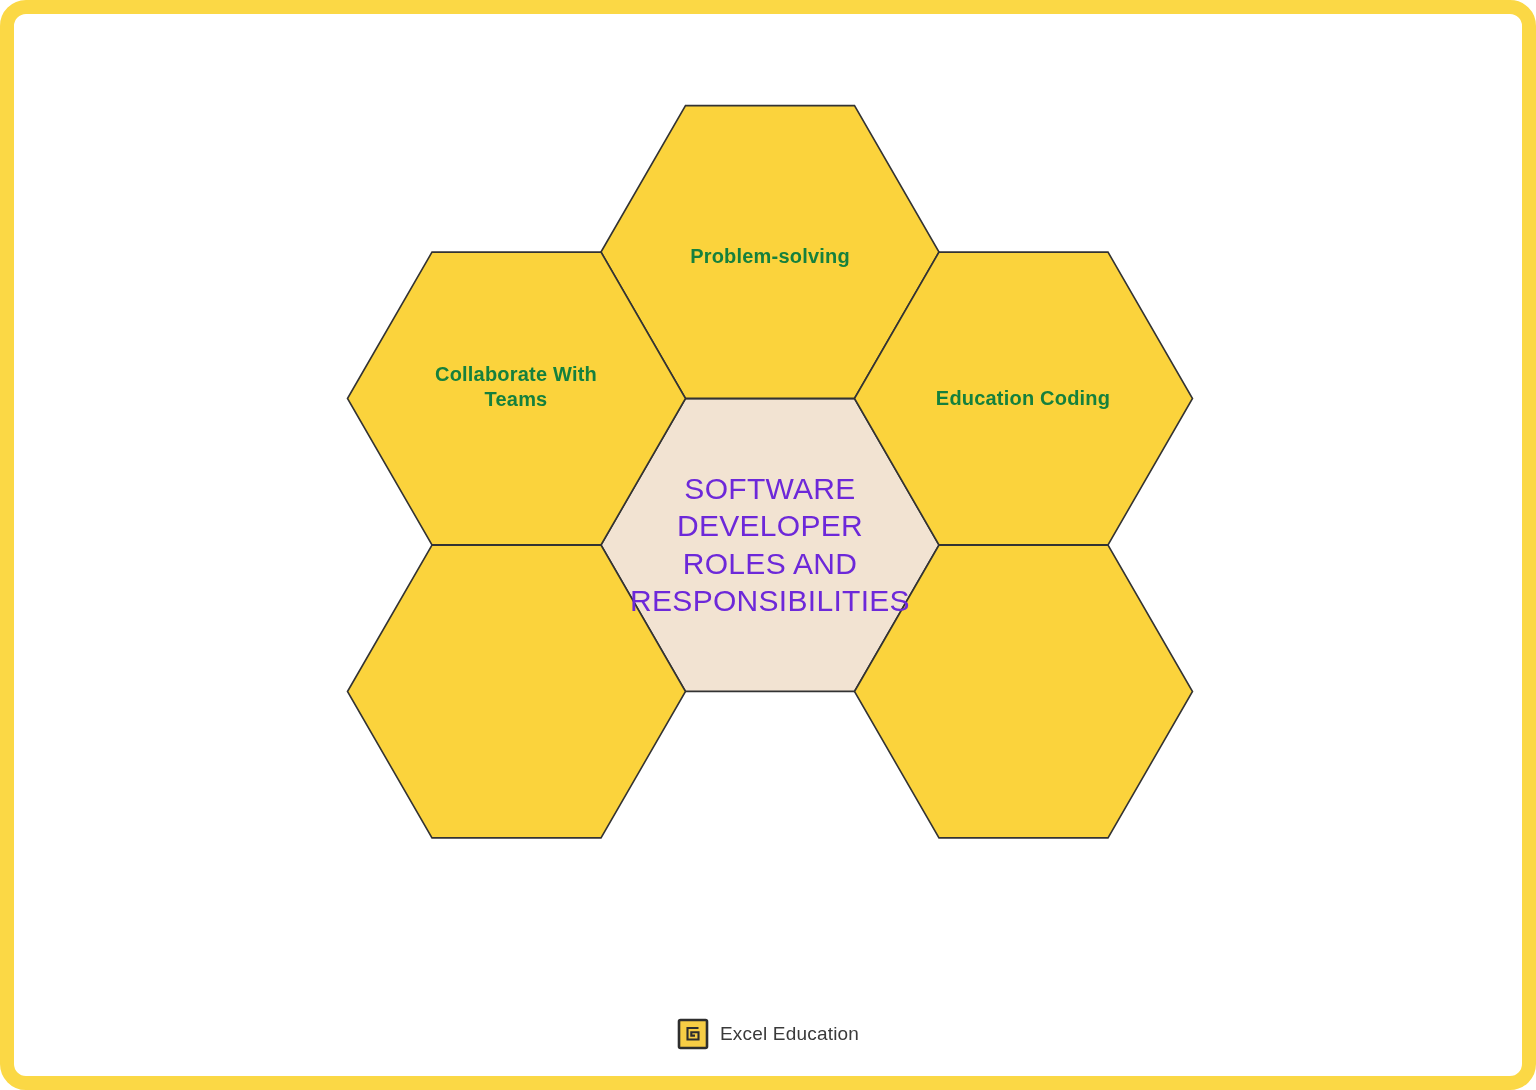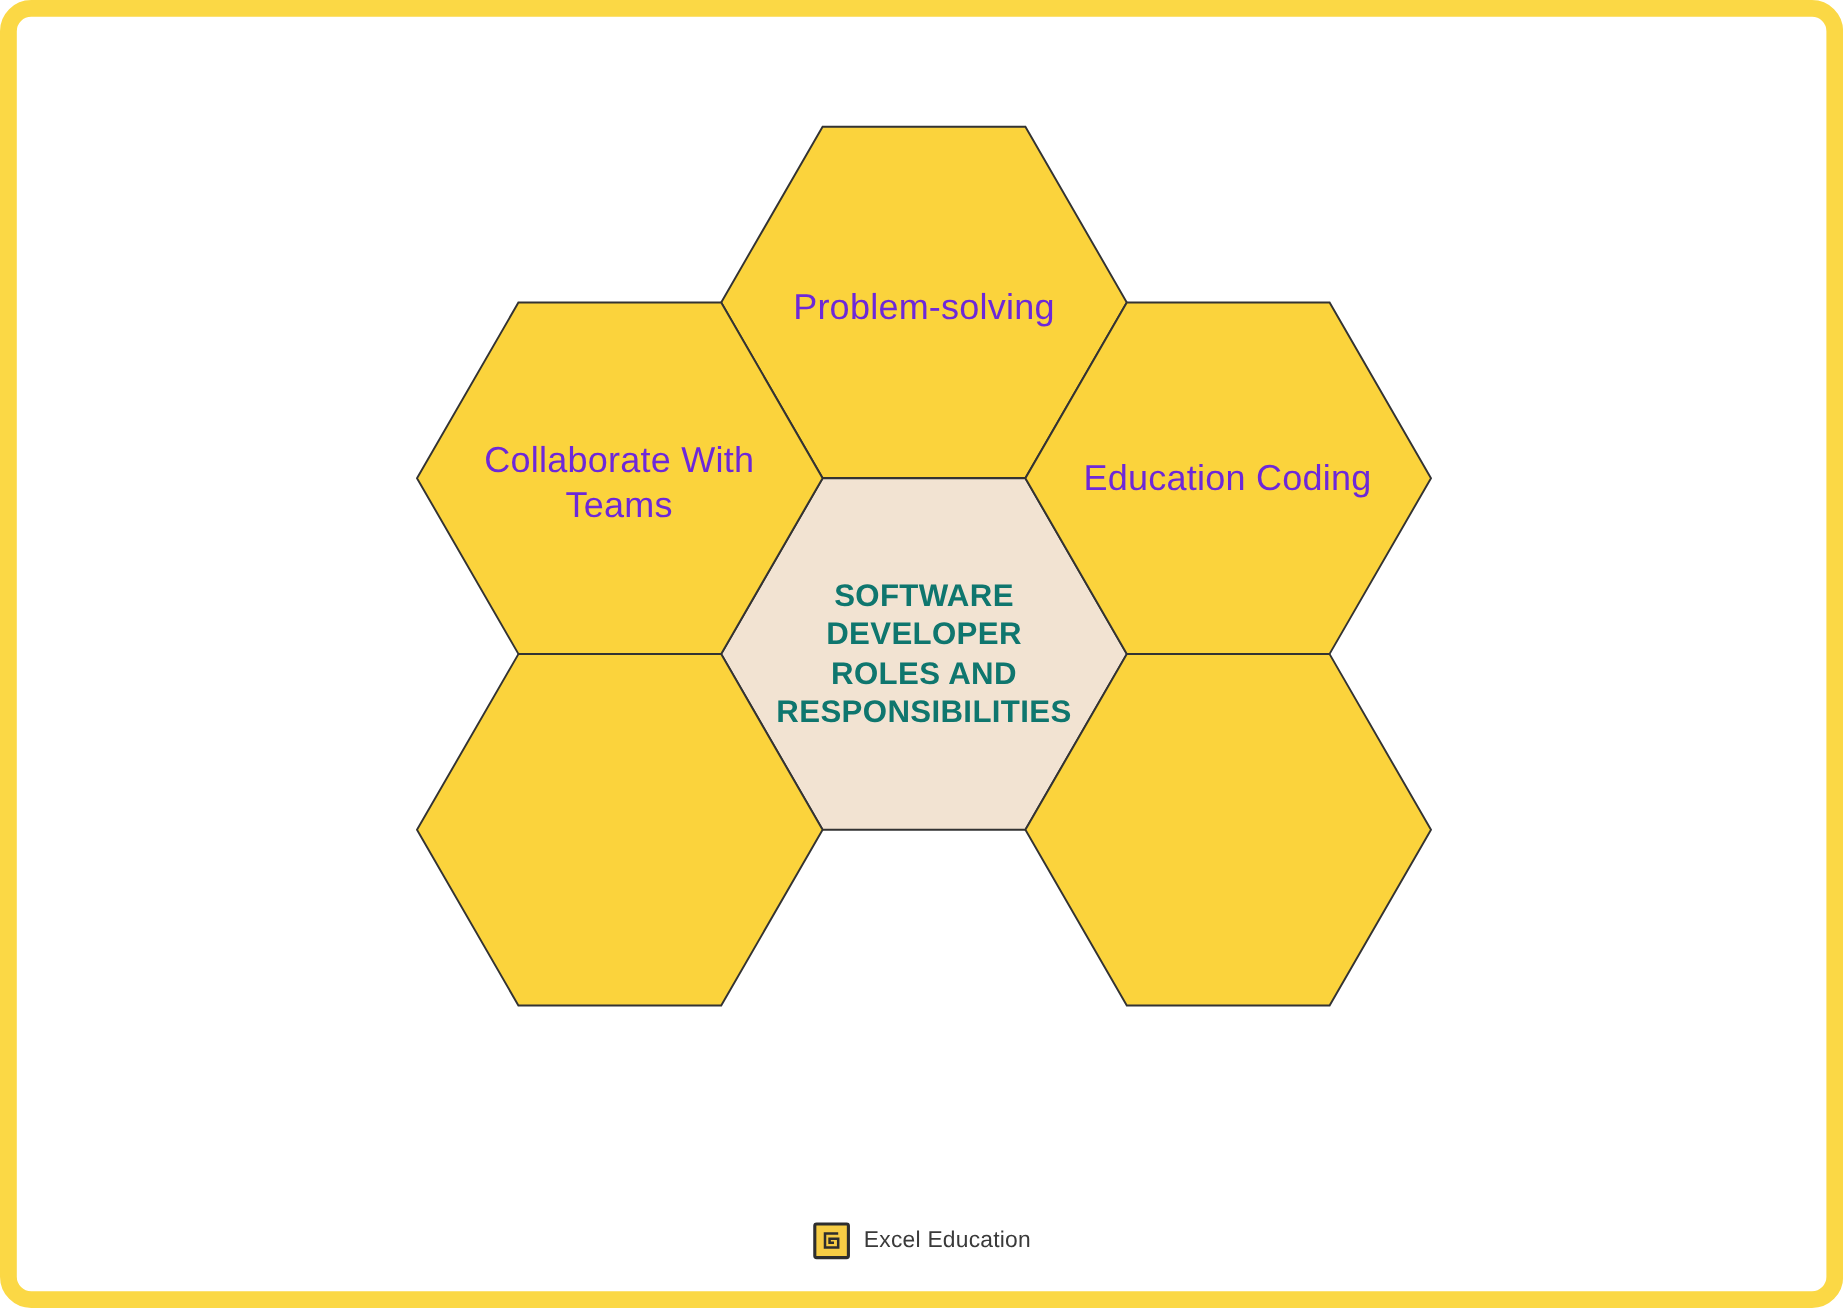--- a/index.html
+++ b/index.html
@@ -40,31 +40,31 @@
   }
   .hex-label {
     position: absolute;
     width: 340px;
     height: 293px;
     display: flex;
     align-items: center;
     justify-content: center;
     text-align: center;
     white-space: pre-line;
-    font-size: 30px;
-    font-weight: 400;
-    color: #6d28d9;
+    font-size: 20px;
+    font-weight: 700;
+    color: #15803d;
     line-height: 1.25;
     letter-spacing: 0.2px;
     pointer-events: none;
   }
   .center-label {
-    font-size: 26px;
-    font-weight: 700;
-    color: #0f766e;
+    font-size: 30px;
+    font-weight: 400;
+    color: #6d28d9;
     line-height: 1.24;
     letter-spacing: 0.3px;
   }
   .footer {
     position: absolute;
     left: 0;
     right: 0;
     top: 1018px;
     display: flex;
     align-items: center;
@@ -93,21 +93,21 @@
 
     <polygon class="hex-yellow" points="854.5,398.5 939,252.1 1108,252.1 1192.5,398.5 1108,544.9 939,544.9"></polygon>
 
     <polygon class="hex-yellow" points="347.5,691.5 432,545.1 601,545.1 685.5,691.5 601,837.9 432,837.9"></polygon>
 
     <polygon class="hex-yellow" points="854.5,691.5 939,545.1 1108,545.1 1192.5,691.5 1108,837.9 939,837.9"></polygon>
   </svg>
 
   <div class="hex-label" style="left:600px; top:110px;">Problem-solving</div>
 
-  <div class="hex-label" style="left:346px; top:256px;">Collaborate With
+  <div class="hex-label" style="left:346px; top:240px;">Collaborate With
 Teams</div>
 
   <div class="hex-label" style="left:853px; top:252px;">Education Coding</div>
 
   <div class="hex-label center-label" style="left:600px; top:398px;">SOFTWARE
 DEVELOPER
 ROLES AND
 RESPONSIBILITIES</div>
 
 

